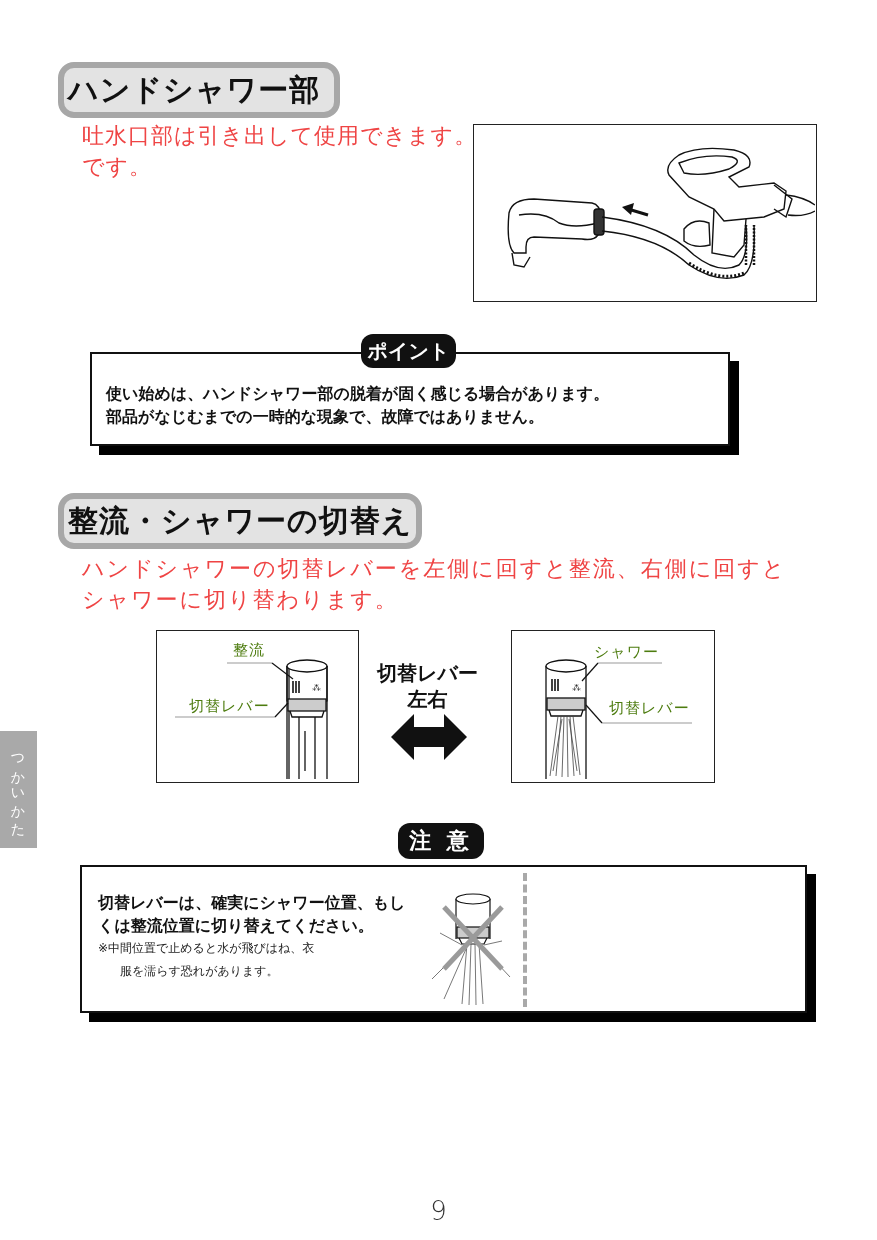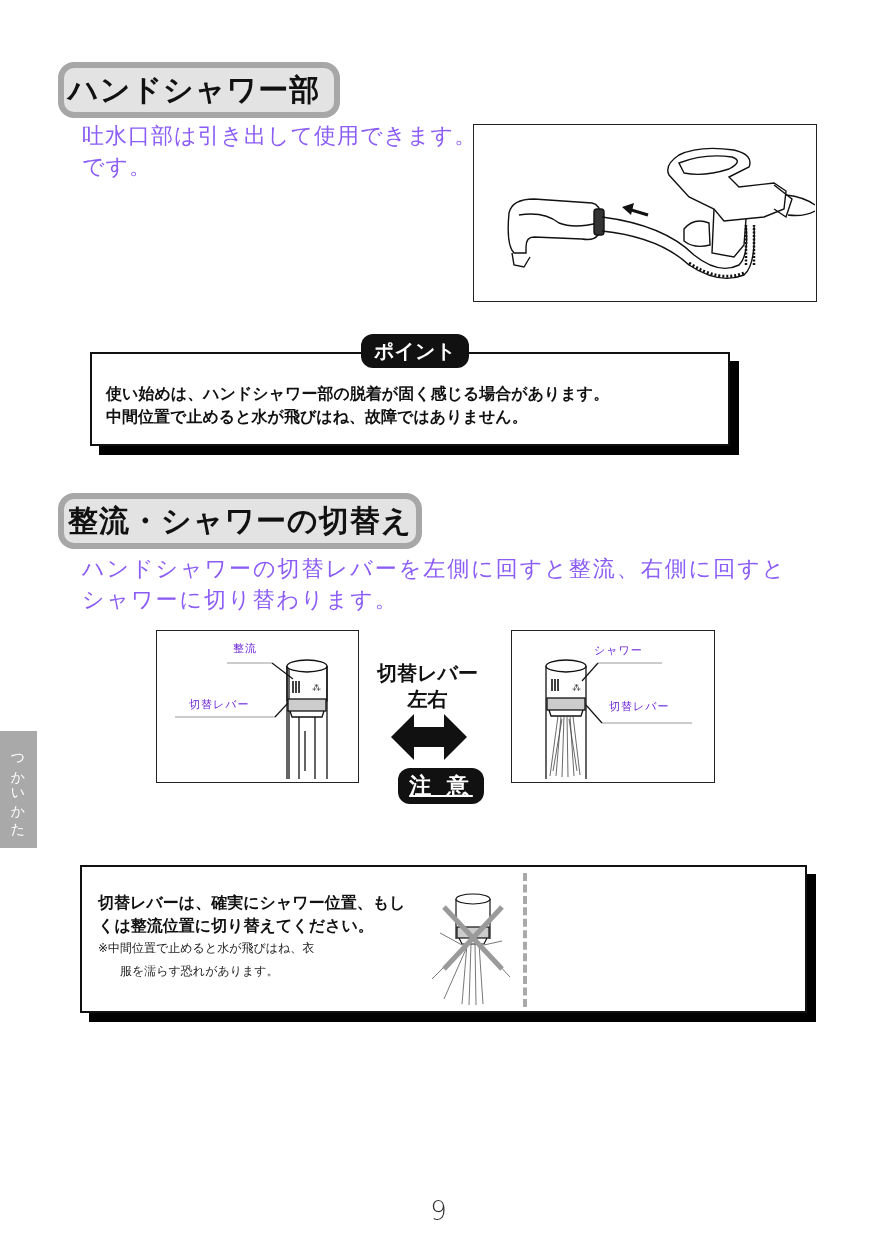--- a/index.html
+++ b/index.html
@@ -8,42 +8,42 @@
   .abs { position: absolute; }
 
   
   .sec-title {
     position: absolute; background: #e3e3e3; border: 6px solid #a7a7a7;
     border-radius: 16px; box-sizing: border-box;
     font-weight: bold; font-size: 30px; line-height: 1; color: #111;
     display: flex; align-items: center; padding-left: 4px; letter-spacing: 1px;
   }
 
-  .body-text { position: absolute; font-size: 22px; line-height: 31px; color: #8b5cf6;
+  .body-text { position: absolute; font-size: 22px; line-height: 31px; color: #ef4444;
                letter-spacing: 1px; white-space: nowrap; }
   .body-text .line { display: block; }
 
   .figure-box { position: absolute; border: 1.5px solid #222; background: #fff; box-sizing: border-box; }
 
   
   .callout {
     position: absolute; border: 2px solid #111; background: #fff;
     box-sizing: border-box; box-shadow: 9px 9px 0 #000;
   }
   .callout-tag {
     position: absolute; background: #111; color: #fff; font-weight: bold;
     border-radius: 12px; font-size: 21px; line-height: 1;
     display: flex; align-items: center; justify-content: center;
   }
   .callout-text { position: absolute; font-size: 16px; line-height: 23px; color: #111; white-space: nowrap; }
   .callout-text .bold { font-weight: bold; display: block; }
   .callout-text .note { display: block; font-size: 12px; color: #222; }
   .callout-text .indent { padding-left: 22px; }
 
-  .fig-label { position: absolute; font-size: 11px; color: #6d28d9; white-space: nowrap; letter-spacing: 1px; }
+  .fig-label { position: absolute; font-size: 15px; color: #4d7c0f; white-space: nowrap; letter-spacing: 1px; }
 
   .side-tab {
     position: absolute; left: 0; top: 731px; width: 37px; height: 117px; background: #a9a9a9;
     color: #fff; font-size: 14px; display: flex; justify-content: center; padding-top: 14px; box-sizing: border-box;
   }
   .side-tab span { writing-mode: vertical-rl; letter-spacing: 1px; }
 
   .page-number { position: absolute; left: 0; width: 877px; top: 1196px; text-align: center;
                  font-size: 26px; color: #333; font-weight: 300; }
 
@@ -86,24 +86,24 @@
     <g>
       <line x1="174" y1="90" x2="154" y2="84" stroke="#111" stroke-width="3"></line>
       <polygon points="148,82 160,78 157,90" fill="#111"></polygon>
     </g>
   </svg>
 </div>
 
 <div class="callout" style="left:90px; top:352px; width:640px; height:94px;">
   <div class="callout-text" style="left:14px; top:28px;">
     <span class="bold">使い始めは、ハンドシャワー部の脱着が固く感じる場合があります。</span>
-    <span class="bold">中間位置で止めると水が飛びはね、故障ではありません。</span>
+    <span class="bold">部品がなじむまでの一時的な現象で、故障ではありません。</span>
   </div>
 </div>
-<div class="callout-tag" style="left:361px; top:334px; width:108px; height:34px; font-size:20px;">ポイント</div>
+<div class="callout-tag" style="left:361px; top:334px; width:95px; height:34px; font-size:20px;">ポイント</div>
 
 <div class="sec-title" style="left:58px; top:493px; width:364px; height:56px;">整流・シャワーの切替え</div>
 
 <div class="body-text" style="left:82px; top:553px; letter-spacing:2px;">
   <span class="line">ハンドシャワーの切替レバーを左側に回すと整流、右側に回すと</span>
   <span class="line">シャワーに切り替わります。</span>
 </div>
 
 <div class="figure-box" style="left:156px; top:630px; width:203px; height:153px;">
   <svg width="200" height="150" viewBox="0 0 200 150">
@@ -209,15 +209,15 @@
     </g>
     <g stroke="#9a9a9a" stroke-width="5">
       <line x1="22" y1="18" x2="80" y2="80"></line>
       <line x1="80" y1="18" x2="22" y2="80"></line>
     </g>
   </svg>
 
   <div class="dash-divider" style="left:441px; top:6px; height:134px;"></div>
 
 </div>
-<div class="callout-tag" style="left:398px; top:768px; width:86px; height:36px; font-size:22px; letter-spacing:4px;text-decoration:underline;">注 意</div>
+<div class="callout-tag" style="left:398px; top:823px; width:86px; height:36px; font-size:22px; letter-spacing:4px;">注 意</div>
 
 <div class="page-number">9</div>
 
 </body></html>

